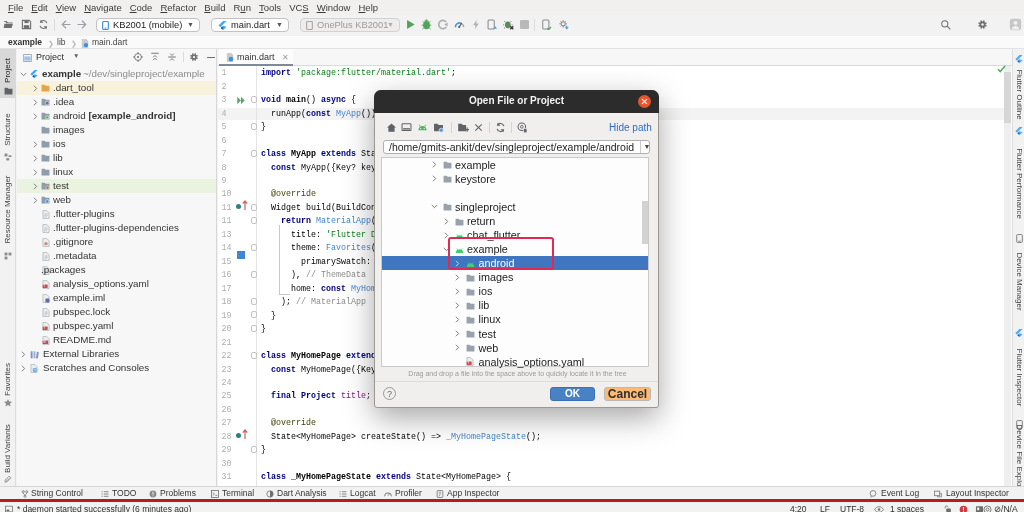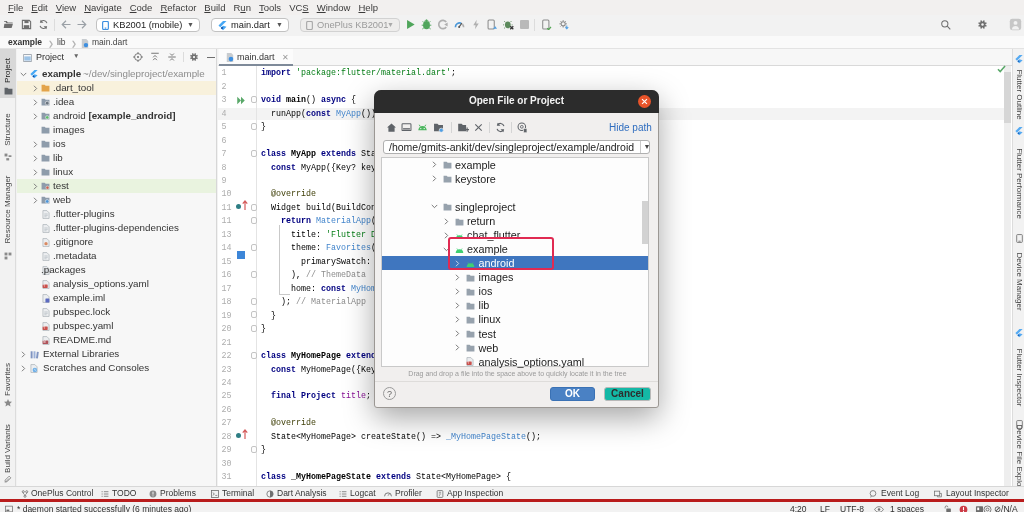--- a/index.html
+++ b/index.html
@@ -40,21 +40,21 @@
   
   #toolwinbar { left:0; top:486px; width:1024px; height:13px; background:#f2f2f2; border-top:1px solid #d7d7d7; font-size:8.5px; color:#333; }
   #statusbar { left:0; top:499px; width:1024px; height:13px; background:#f2f2f2; border-top:3px solid #b91c1c; font-size:8.5px; color:#2e2e2e;text-align:right; }
   .bitem { position:absolute; top:0; line-height:12px; white-space:nowrap; }
   
   #dialog { left:374px; top:90px; width:285px; height:318px; background:#f1efee; border:1px solid #9b9793; border-radius:7px 7px 3px 3px; box-shadow:0 10px 30px rgba(0,0,0,0.35); }
   #dlgtitle { position:absolute; left:-1px; top:-1px; width:285px; height:23px; background:#2c2c2c; border-radius:7px 7px 0 0; }
   #dlgtitle .t { position:absolute; width:100%; text-align:center; top:5px; font-size:10px; font-weight:bold; color:#f3f3f3; }
   .dtrow { position:absolute; left:0px; width:280px; height:14px; font-size:10.8px; color:#1c1c1c; line-height:14px; white-space:nowrap; }
   #okbtn { position:absolute; left:175px; top:296px; width:45px; height:14px; background:#4a81c4; border:1px solid #3a71b4; border-radius:3px; color:#fff; font-size:10px; font-weight:bold; text-align:center; line-height:12.5px; }
-  #cancelbtn { position:absolute; left:229px; top:296px; width:47px; height:14px; background:#14b8a6; border:1px solid #b8b8b8; border-radius:3px; color:#2e2e2e; font-size:10px; font-weight:bold; text-align:center; line-height:12.5px; }
+  #cancelbtn { position:absolute; left:229px; top:296px; width:47px; height:14px; background:#fdba74; border:1px solid #b8b8b8; border-radius:3px; color:#2e2e2e; font-size:12px; font-weight:bold; text-align:center; line-height:12.5px; }
   #redbox { left:448px; top:237px; width:106px; height:33px; border:2.5px solid #e02a52; border-radius:3px; }
 </style>
 </head>
 <body>
 <div id="screen">
   <div class="abs" id="menubar"><span style="margin-left:8px"><u>F</u>ile</span><span><u>E</u>dit</span><span><u>V</u>iew</span><span><u>N</u>avigate</span><span><u>C</u>ode</span><span><u>R</u>efactor</span><span><u>B</u>uild</span><span>R<u>u</u>n</span><span><u>T</u>ools</span><span>VC<u>S</u></span><span><u>W</u>indow</span><span><u>H</u>elp</span></div>
   <div class="abs" id="toolbar">
     <svg class="abs" style="left:3px;top:4px" width="11" height="11" viewBox="0 0 16 16">
         <path d="M1.5 3h4l1.5 2h7v1h-9L3.5 4h-2z" fill="#6e6e6e"></path>
         <path d="M2 7h12.5l-2 6H1z" fill="#6e6e6e"></path>
@@ -551,21 +551,21 @@
       </svg>
     <div class="vlabelR" style="left:-26px;top:401.5px;width:64px;text-align:center">Device File Explo</div>
   </div>
   <div class="abs" id="toolwinbar">
     <svg style="position:absolute;left:21px;top:2.5px" width="8" height="8" viewBox="0 0 14 14">
         <circle cx="4" cy="3" r="1.8" fill="none" stroke="#6e6e6e" stroke-width="1.4"></circle>
         <circle cx="10" cy="3" r="1.8" fill="none" stroke="#6e6e6e" stroke-width="1.4"></circle>
         <circle cx="7" cy="11" r="1.8" fill="none" stroke="#6e6e6e" stroke-width="1.4"></circle>
         <path d="M4 5c0 3 3 3 3 4M10 5c0 3-3 3-3 4" fill="none" stroke="#6e6e6e" stroke-width="1.2"></path>
       </svg>
-    <span class="bitem" style="left:31px">OnePlus Control</span>
+    <span class="bitem" style="left:31px">String Control</span>
     <svg style="position:absolute;left:101px;top:2.5px" width="8" height="8" viewBox="0 0 14 14">
         <path d="M1 3h2M5 3h8M1 7h2M5 7h8M1 11h2M5 11h8" stroke="#6e6e6e" stroke-width="1.4"></path>
       </svg>
     <span class="bitem" style="left:112px">TODO</span>
     <svg style="position:absolute;left:149px;top:2.5px" width="8" height="8" viewBox="0 0 14 14">
         <circle cx="7" cy="7" r="6" fill="#8a8a8a"></circle>
         <rect x="6.2" y="3" width="1.6" height="5" fill="#fff"></rect>
         <rect x="6.2" y="9.5" width="1.6" height="1.6" fill="#fff"></rect>
       </svg>
     <span class="bitem" style="left:160px">Problems</span>
@@ -585,21 +585,21 @@
     <span class="bitem" style="left:350px">Logcat</span>
     <svg style="position:absolute;left:384px;top:2.5px" width="8" height="8" viewBox="0 0 14 14">
         <path d="M1 11a6 6 0 0 1 12 0" fill="none" stroke="#6e6e6e" stroke-width="1.6"></path>
         <path d="M7 10 10 6" stroke="#6e6e6e" stroke-width="1.4"></path>
       </svg>
     <span class="bitem" style="left:395px">Profiler</span>
     <svg style="position:absolute;left:436px;top:2.5px" width="8" height="8" viewBox="0 0 14 14">
         <rect x="2" y="1" width="10" height="12" rx="1.5" fill="none" stroke="#6e6e6e" stroke-width="1.4"></rect>
         <path d="M5 4h4M5 7h4M5 10h2" stroke="#6e6e6e" stroke-width="1.2"></path>
       </svg>
-    <span class="bitem" style="left:447px">App Inspection</span>
+    <span class="bitem" style="left:447px">App Inspector</span>
     <svg style="position:absolute;left:869px;top:2.5px" width="8" height="8" viewBox="0 0 14 14">
         <circle cx="7" cy="6" r="5" fill="none" stroke="#6e6e6e" stroke-width="1.4"></circle>
         <path d="M4 10.5 3 13" stroke="#6e6e6e" stroke-width="1.4"></path>
       </svg>
     <span class="bitem" style="left:881px">Event Log</span>
     <svg style="position:absolute;left:934px;top:2.5px" width="8" height="8" viewBox="0 0 14 14">
         <rect x="1" y="2" width="9" height="8" fill="none" stroke="#6e6e6e" stroke-width="1.3"></rect>
         <path d="M10 6h3v6H6v-2" fill="none" stroke="#6e6e6e" stroke-width="1.3"></path>
       </svg>
     <span class="bitem" style="left:946px">Layout Inspector</span>

